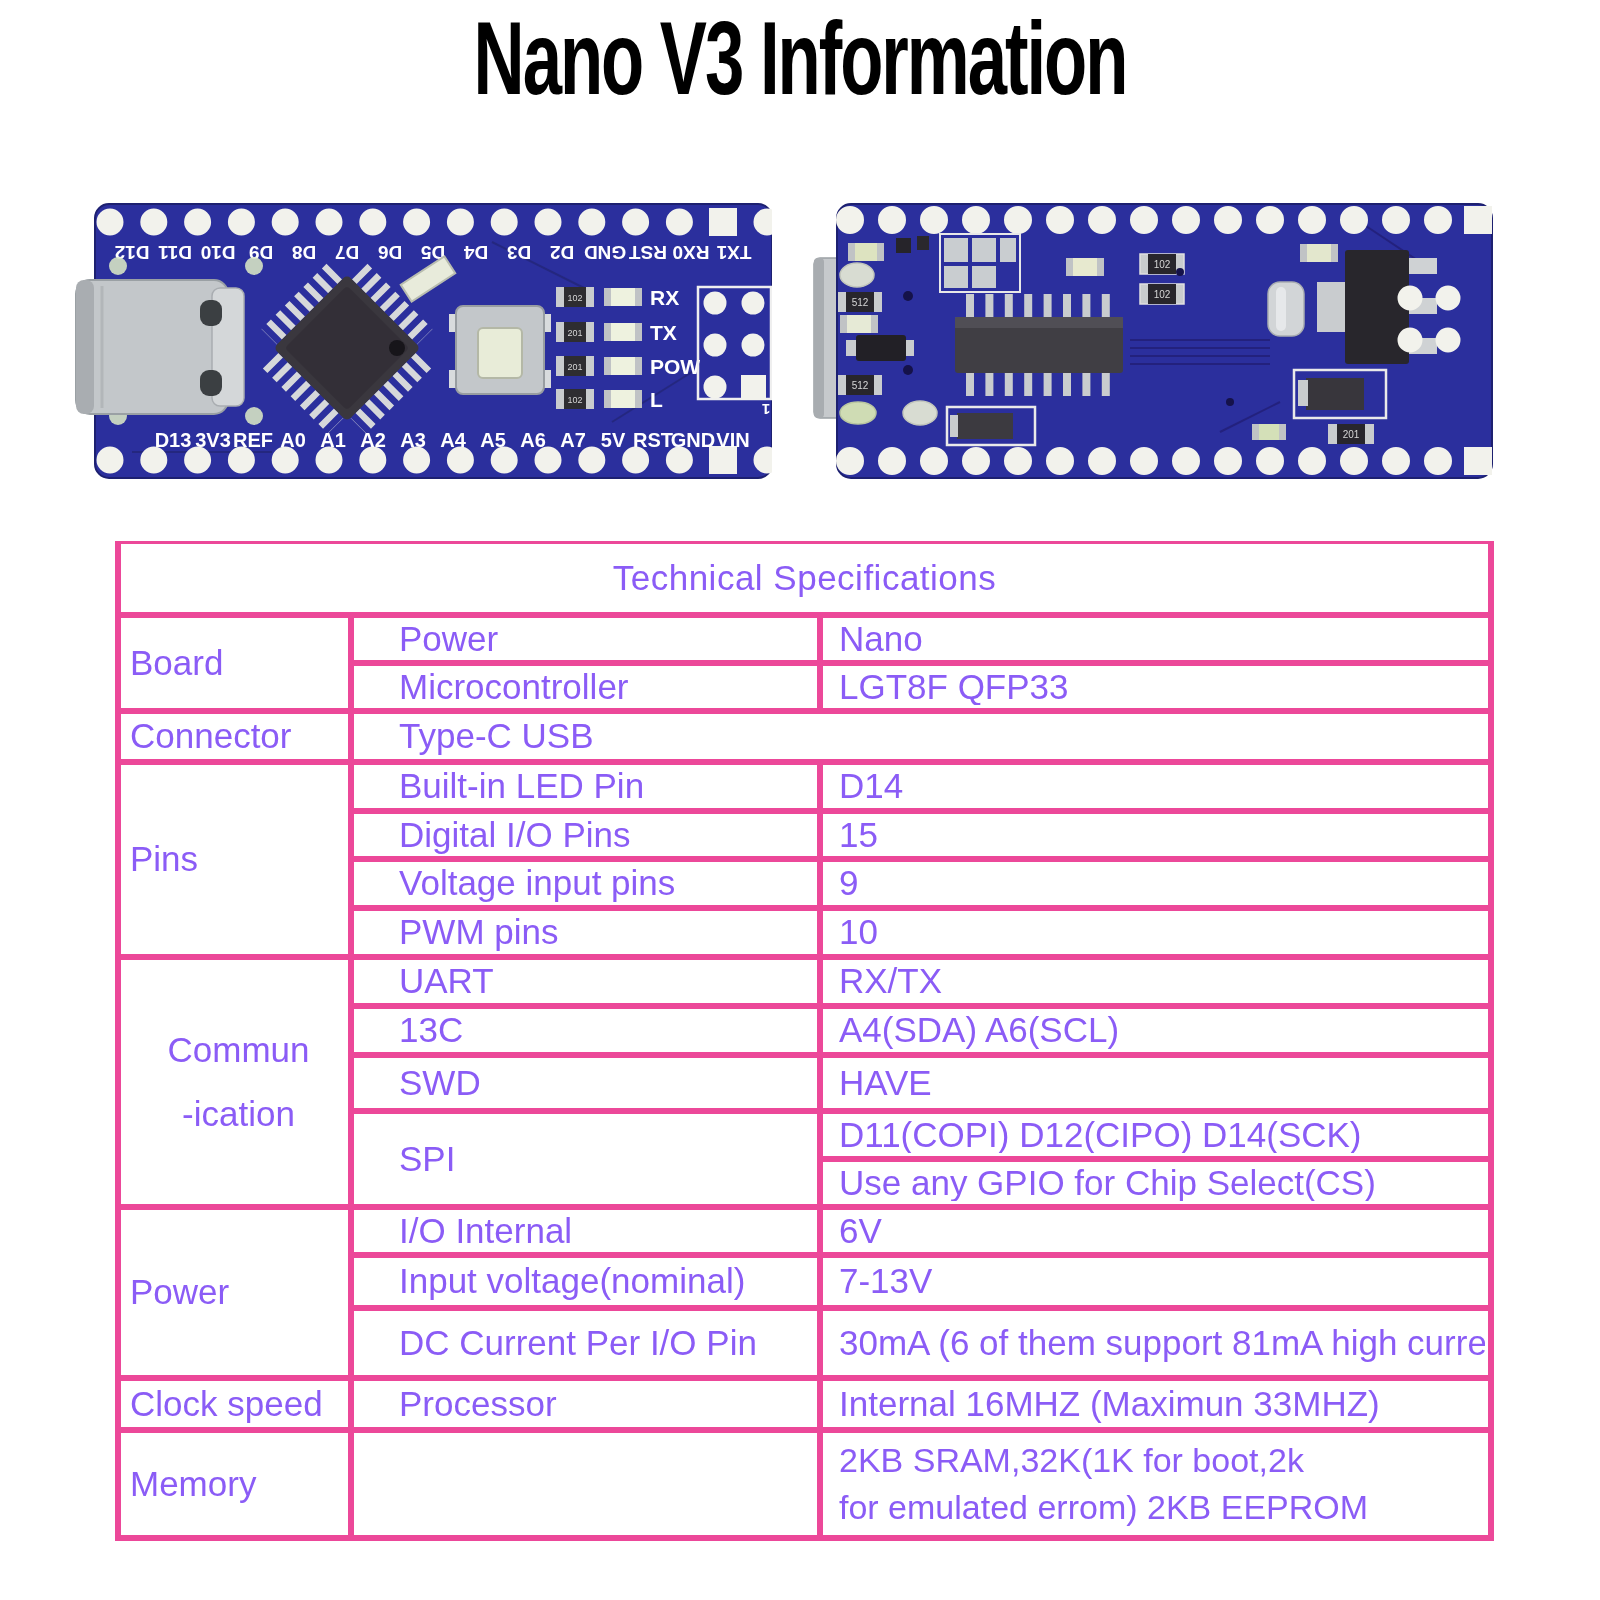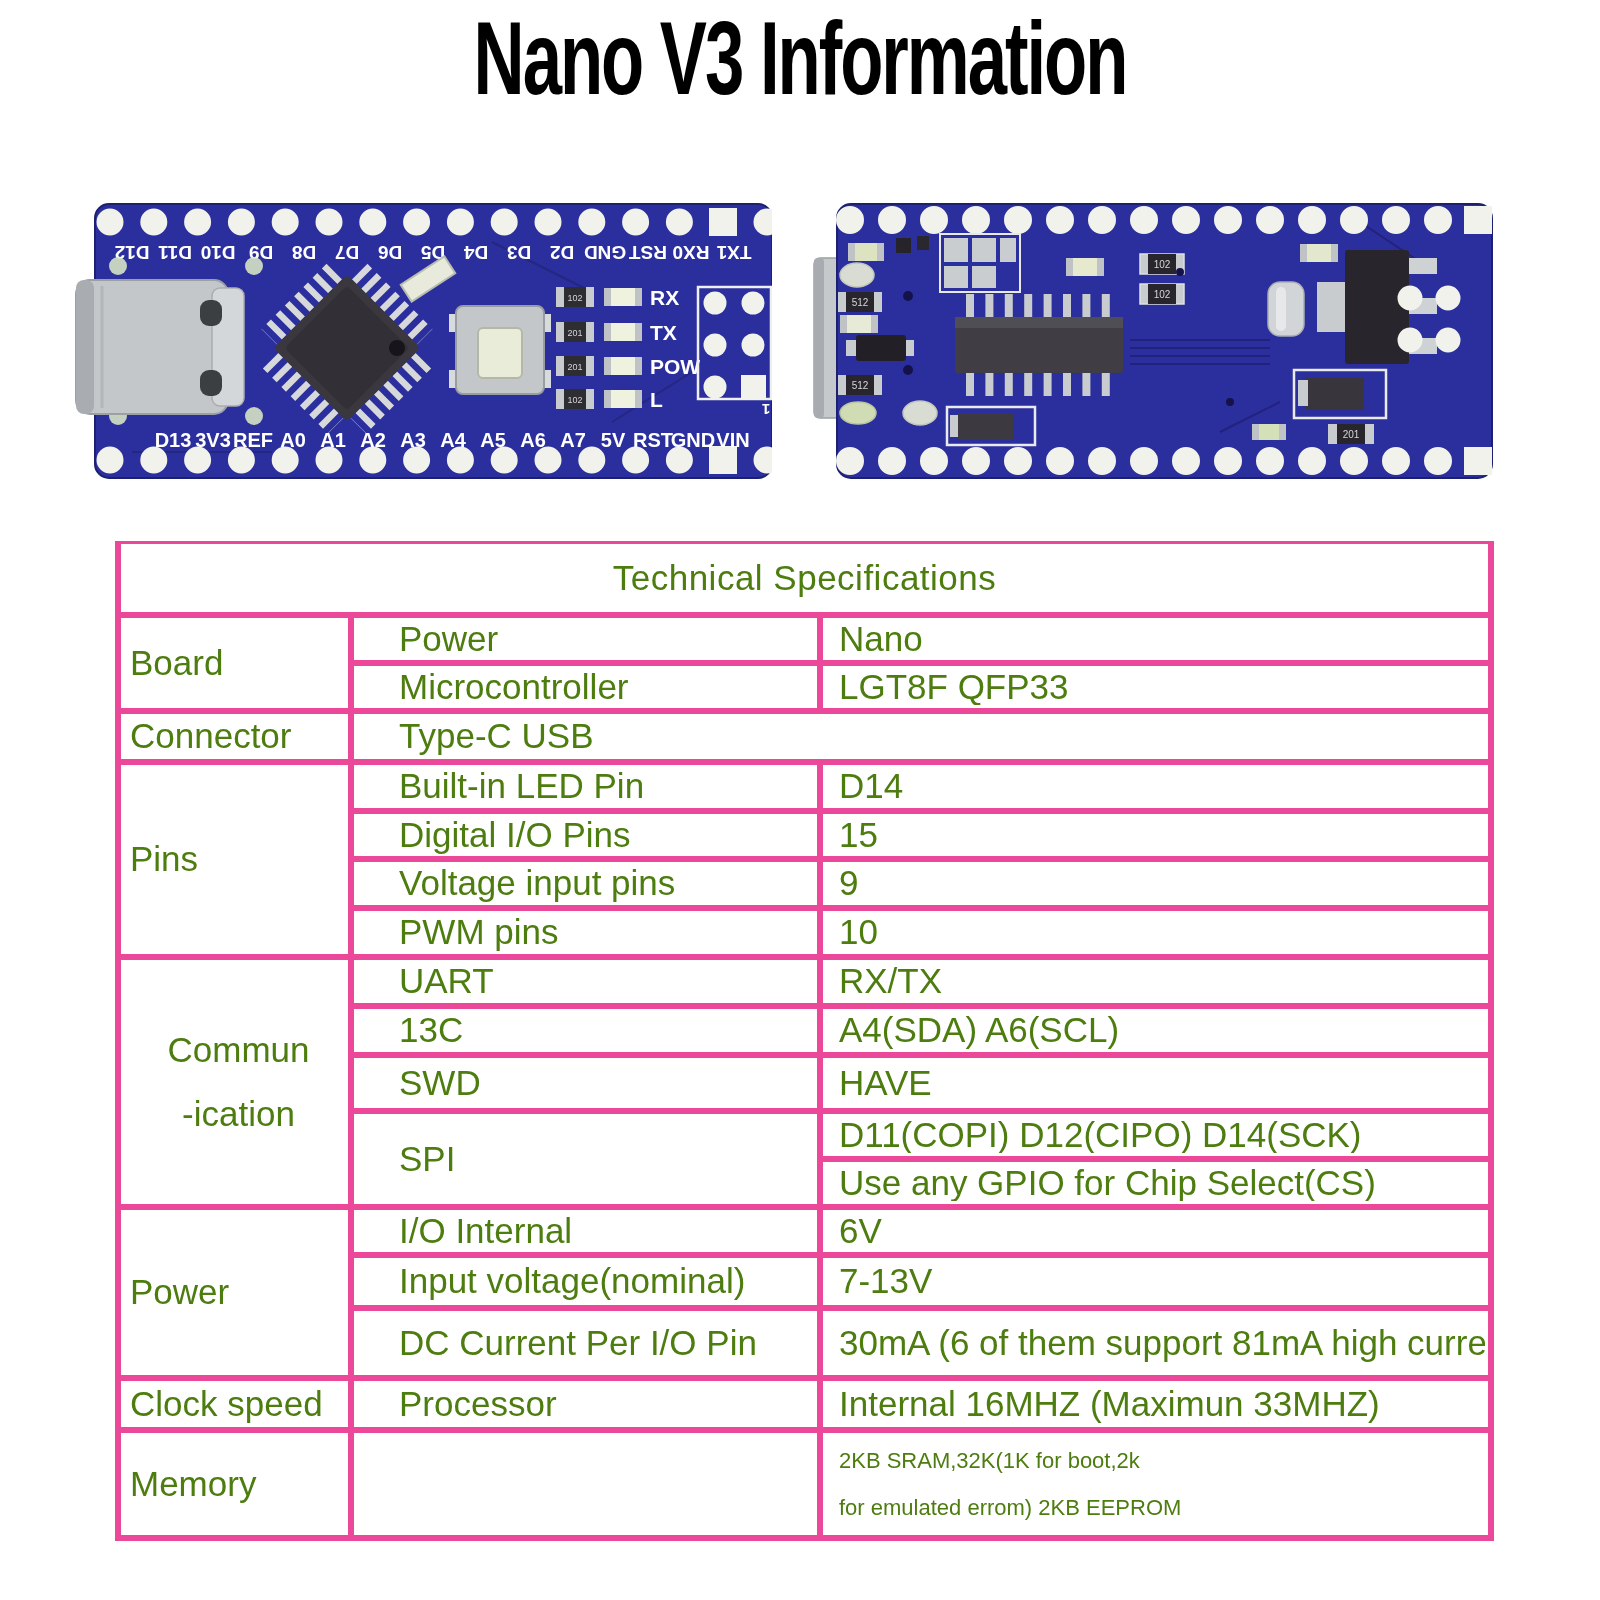--- a/index.html
+++ b/index.html
@@ -11,29 +11,29 @@
     transform:scaleX(0.68);transform-origin:50% 0;color:#000;white-space:nowrap;
   }
 
   .board-svg{position:absolute;}
 
   
   .spec-wrap{position:absolute;left:115px;top:541px;}
   table.spec{border-collapse:collapse;table-layout:fixed;width:1373px;}
   table.spec{border:3px solid #1a506f;}
   table.spec td,table.spec th{border:6px solid #ec4899;vertical-align:middle;
-    font-size:35px;font-weight:normal;color:#4d7c0f;overflow:hidden;white-space:nowrap;}
+    font-size:35px;font-weight:normal;color:#8b5cf6;overflow:hidden;white-space:nowrap;}
   tr.gs td,tr.gs th{border-top-width:3px;}
   th.tbl-title{text-align:center;font-size:41px;letter-spacing:0.5px;}
   td.c1{padding-left:9px;}
   td.c2{padding-left:45px;}
   td.c3{padding-left:16px;border-radius:8px;}
   td.sm{font-size:31px;}
   .two-line div{line-height:64px;text-align:center;}
-  .mem-lines div{line-height:47px;font-size:22px;}
+  .mem-lines div{line-height:47px;font-size:34px;}
 
   
   .pin-t{font:bold 19px "Liberation Sans",sans-serif;fill:#ffffff;text-anchor:middle;}
   .pin-b{font:bold 20px "Liberation Sans",sans-serif;fill:#ffffff;text-anchor:middle;}
   .led-l{font:bold 21px "Liberation Sans",sans-serif;fill:#ffffff;text-anchor:start;}
   .mark{font:9px "Liberation Sans",sans-serif;fill:#d6d6d6;text-anchor:middle;}
   .mark2{font:10px "Liberation Sans",sans-serif;fill:#d6d6d6;text-anchor:middle;}
   .pin1{font:bold 15px "Liberation Sans",sans-serif;fill:#ffffff;text-anchor:middle;}
 </style>
 </head>

